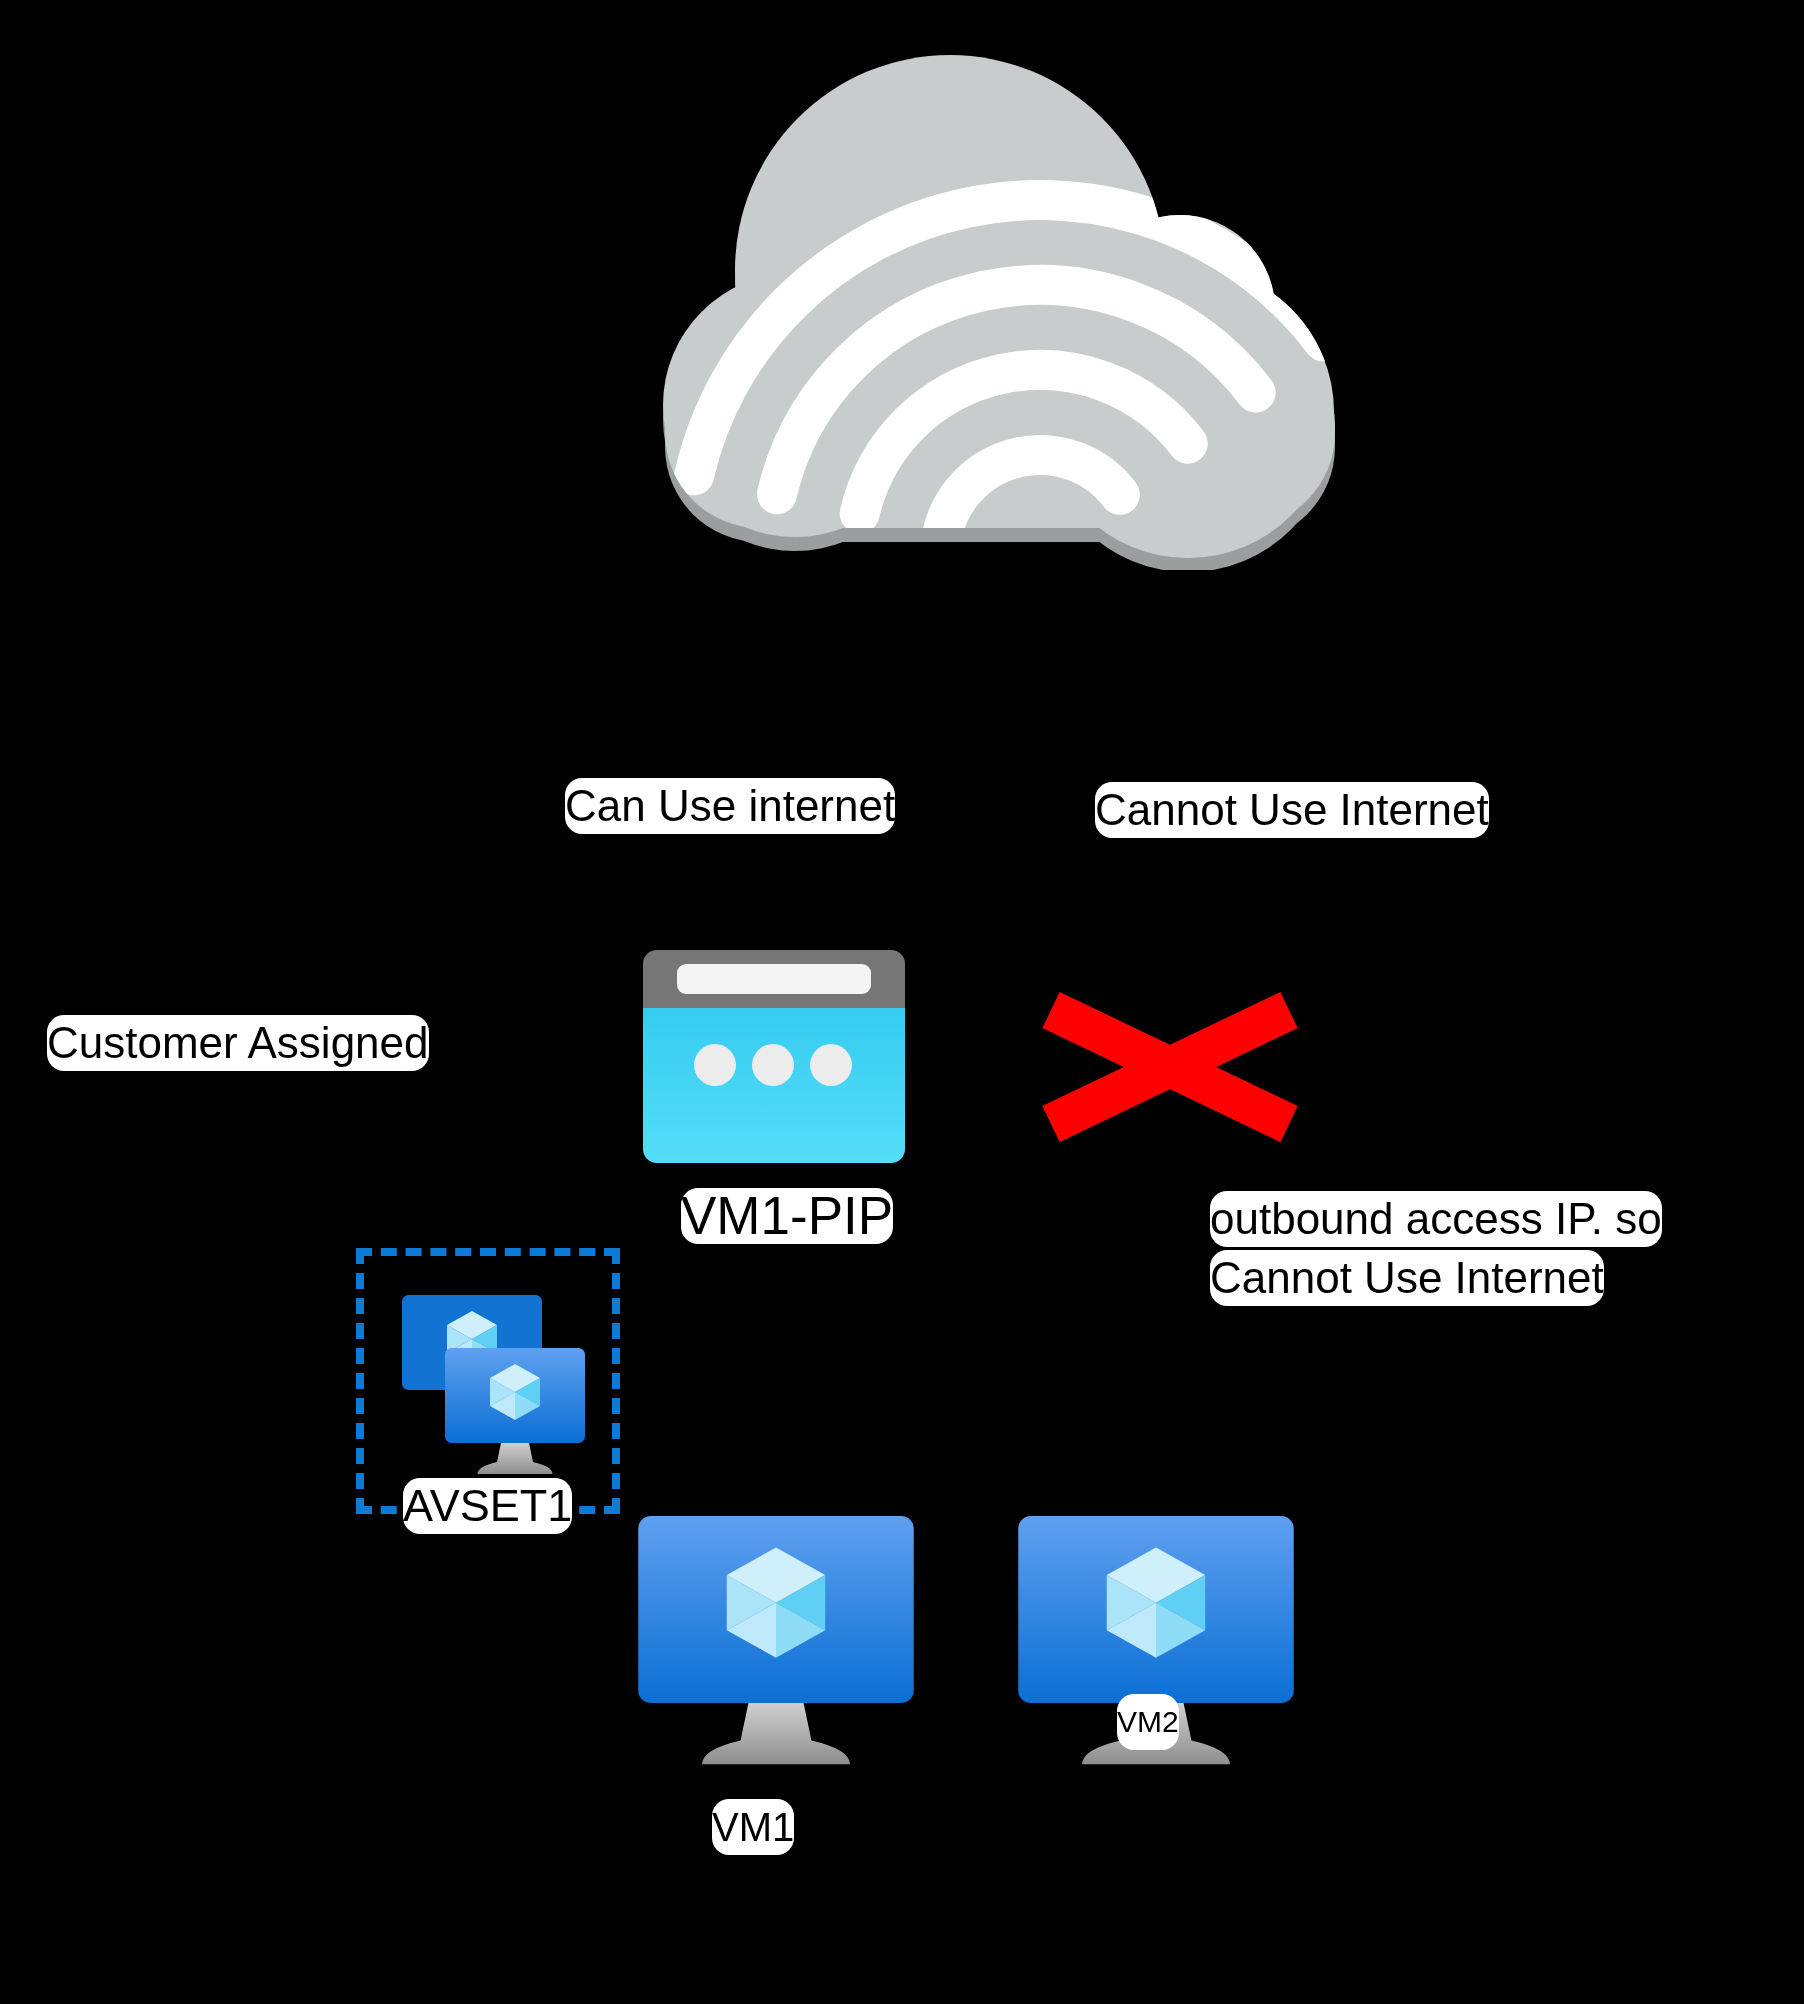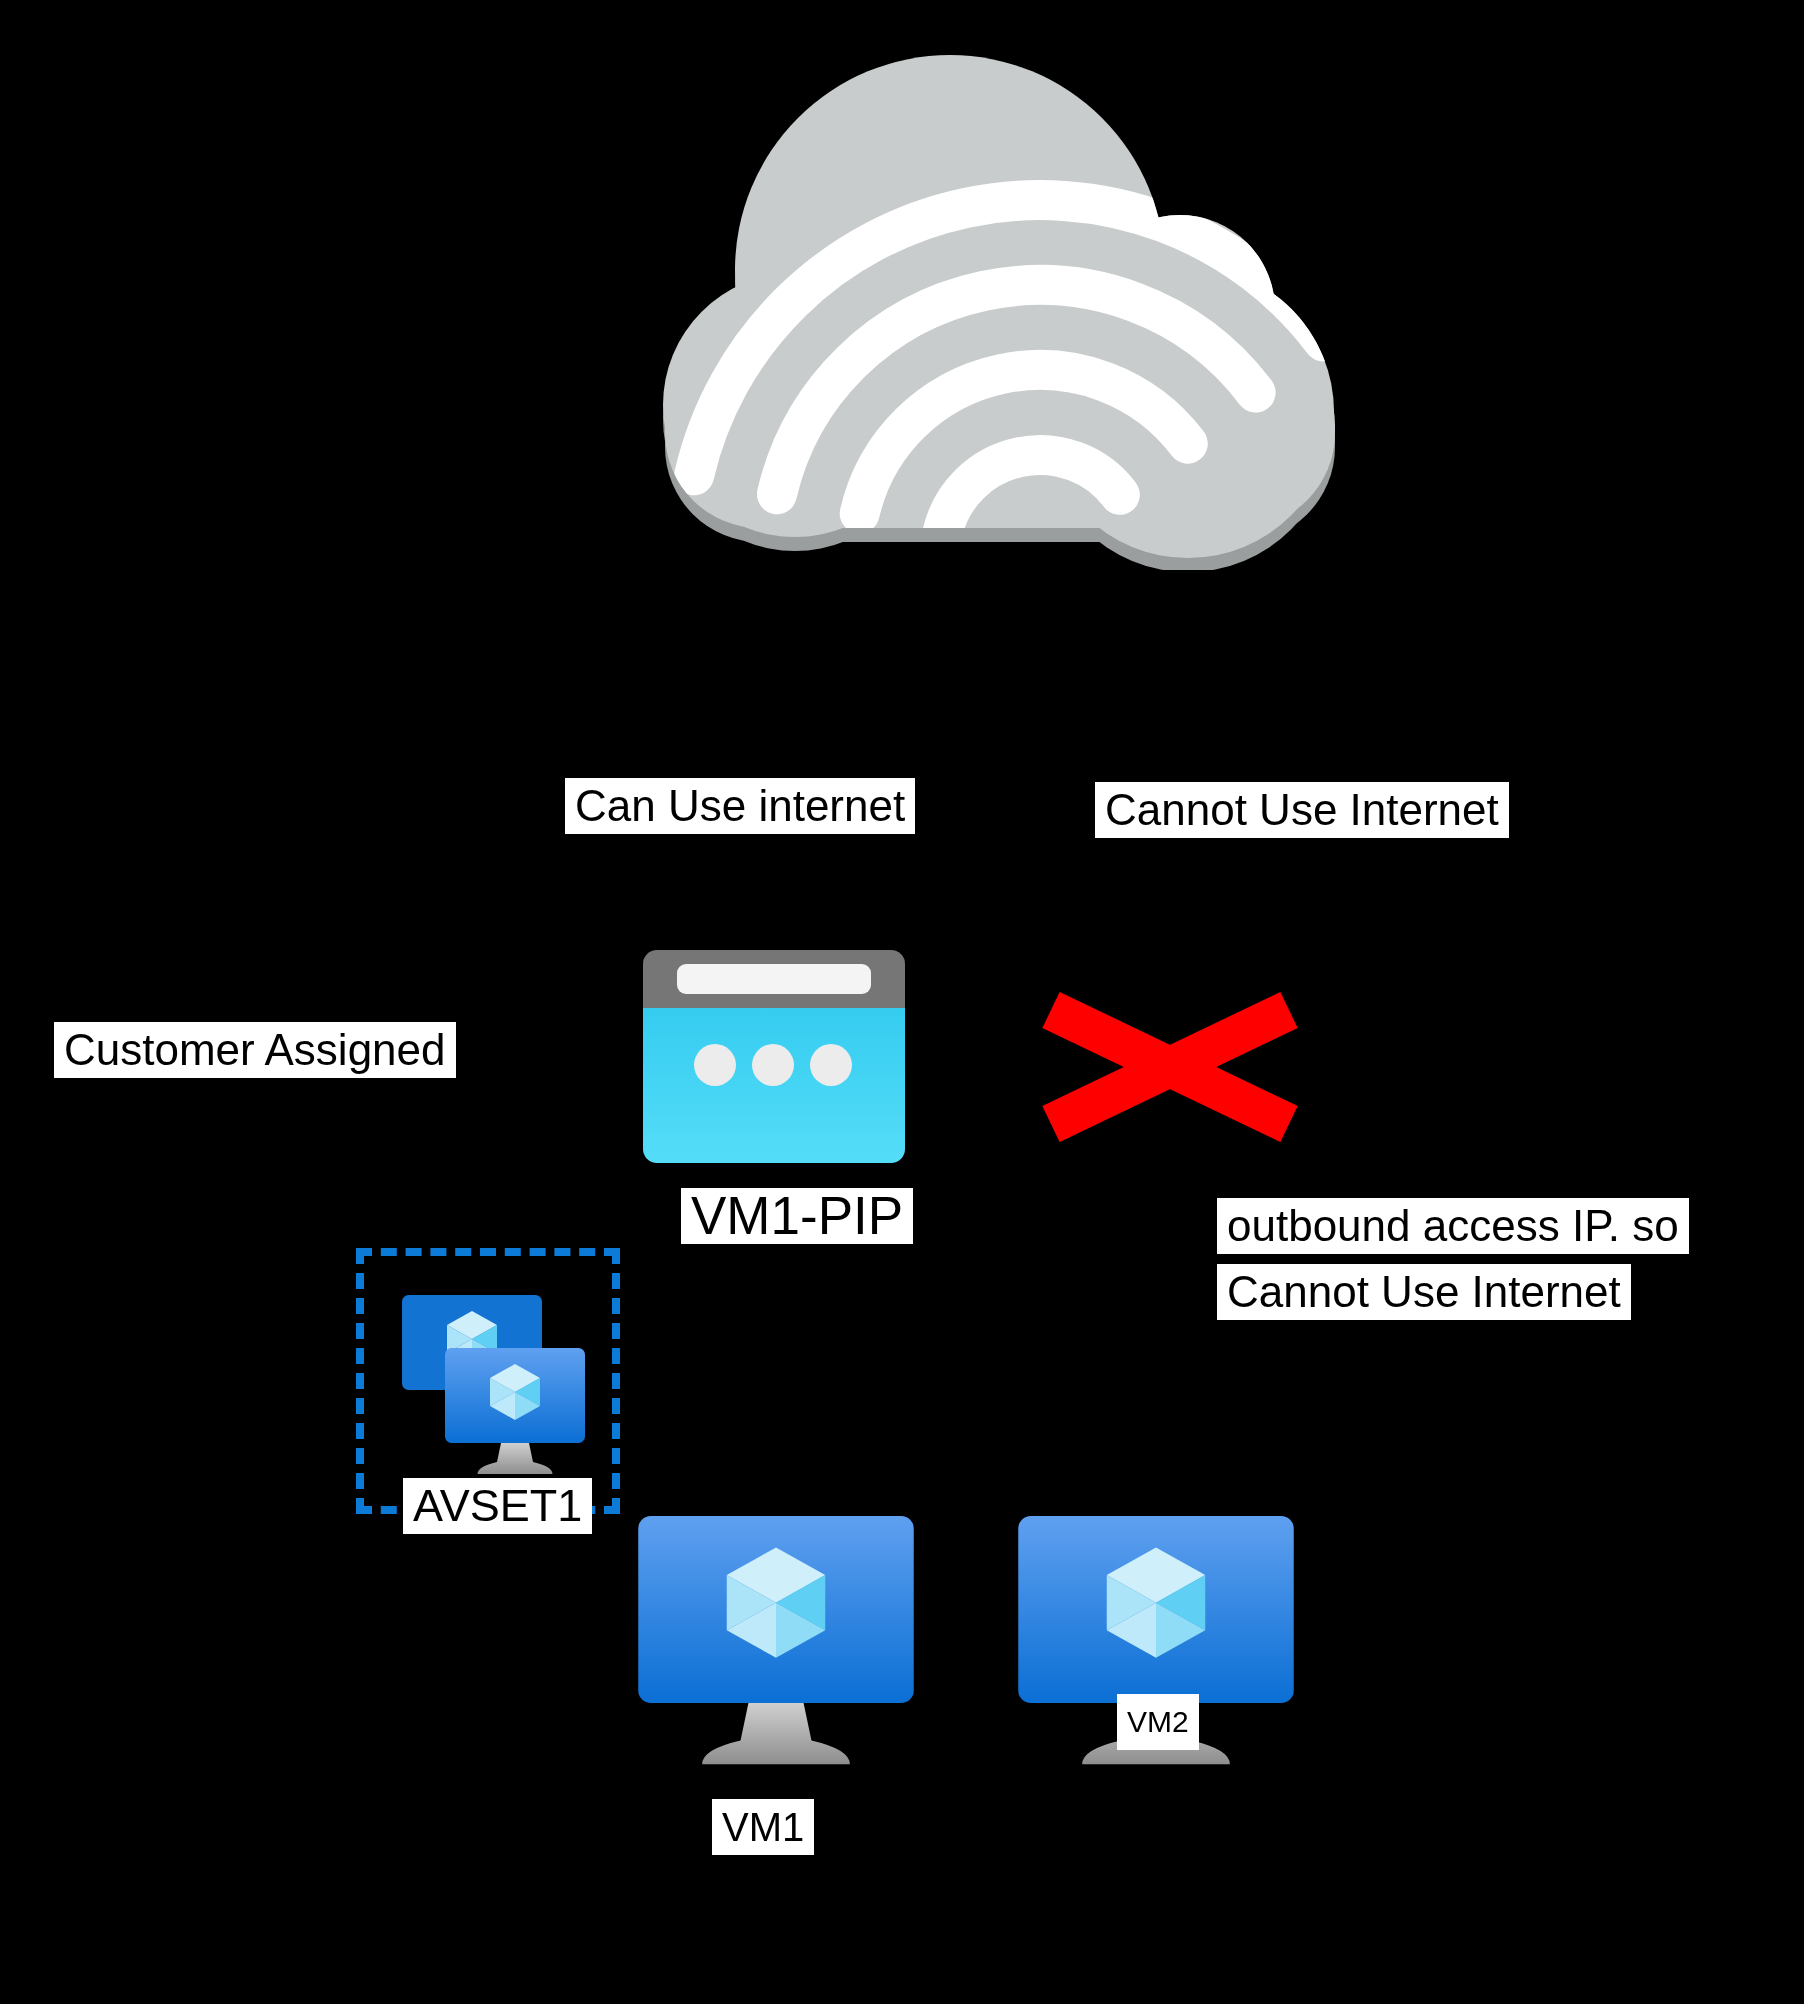--- a/index.html
+++ b/index.html
@@ -10,24 +10,25 @@
     overflow:hidden;
     font-family:"Liberation Sans", sans-serif;
   }
   .abs{position:absolute;}
   .lbl{
     display:inline-block;
     background:#fff;
     color:#000;
     font-size:44px;
     line-height:50px;
-    padding:3px 10px;
+    padding:3px 0;
     white-space:nowrap;
+    border-radius:17px;
   }
-  .lbl-stack .lbl{display:table;margin:10px;}
+  .lbl-stack .lbl{display:table;margin:3px;}
   
   .browser{
     width:262px;height:213px;
     border-radius:14px;
     overflow:hidden;
   }
   .browser .bar{
     height:58px;background:#767676;position:relative;
   }
   .browser .addr{

